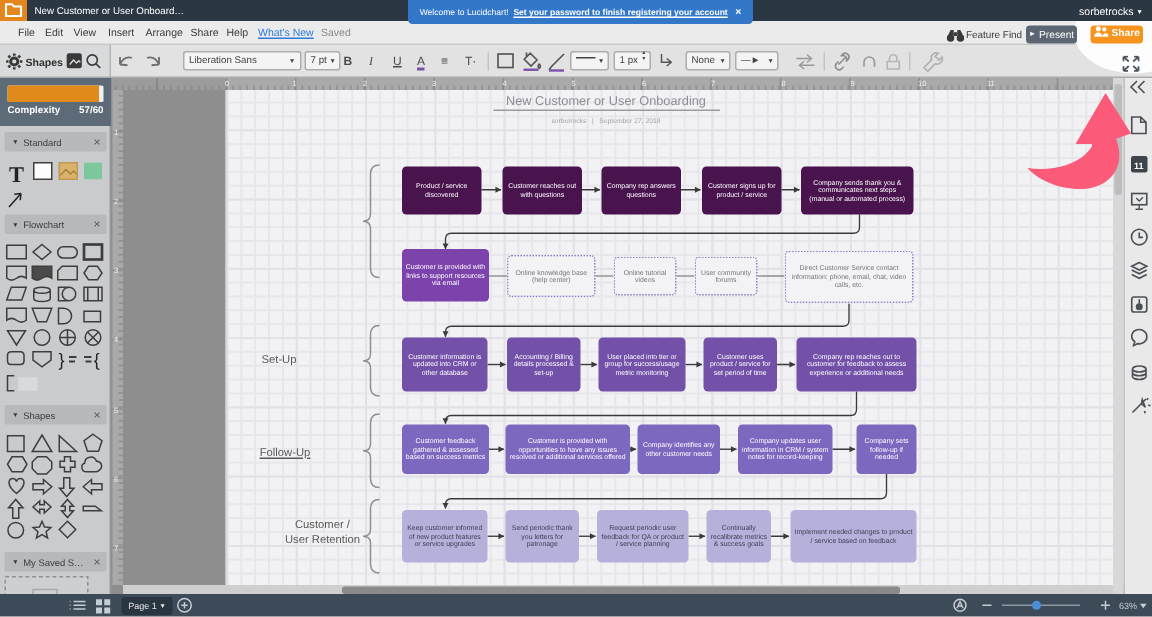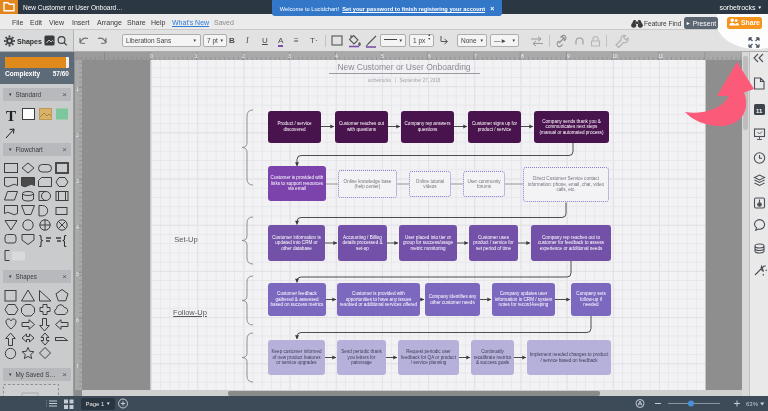--- a/index.html
+++ b/index.html
@@ -34,21 +34,21 @@
   #complex{left:0;top:0;width:74px;height:32px;background:#5D6B79;}
   .chip{position:absolute;left:3px;width:68px;height:13px;background:#B7B9BD;border-radius:1px;font-size:6.3px;color:#3A3A3A;line-height:14px;}
   .chip .cx{position:absolute;right:4px;top:0;font-size:8px;color:#555;}
   .chip .arr{margin-left:5px;margin-right:3px;font-size:4.5px;vertical-align:1px;}
 
   
   #hruler{left:75px;top:52px;width:667px;height:8px;background:#A9A9A9;z-index:0;} #hrdark{position:absolute;left:0;top:0;width:75px;height:8px;background:#9B9B9B;}
   #vruler{left:75px;top:60px;width:7px;height:330px;background:#A9A9A9;z-index:0;}
   .rnum{position:absolute;color:#F2F2F2;font-size:5px;}
   #canvasbg{left:82px;top:60px;width:660px;height:330px;background:#8E8E8E;}
-  #page{left:150px;top:59px;width:556px;height:331px;
+  #page{left:150px;top:59px;width:600px;height:331px;
     background-color:#F2F2F4;
     background-image:
       linear-gradient(#E1E1E7 1px, transparent 1px),
       linear-gradient(90deg,#E1E1E7 1px, transparent 1px),
       linear-gradient(#E7E7EB 1px, transparent 1px),
       linear-gradient(90deg,#E7E7EB 1px, transparent 1px);
     background-size:46.2px 46.2px,46.2px 46.2px,9.24px 9.24px,9.24px 9.24px;
     background-position:0 27.2px,0 0,0 8.7px,0 0;
     border-left:1px solid #C5C5C5;border-right:1px solid #C5C5C5;
   }
@@ -137,21 +137,22 @@
 
       <g stroke="#8F8F8F" stroke-width="1" fill="none">
         <path d="M102,51 Q96,51 96,57 L96,83.5 Q96,88.5 91,88.5 Q96,88.5 96,93.5 L96,120 Q96,126 102,126"></path>
         <path d="M102,158 Q96,158 96,164 L96,177 Q96,181.5 91,181.5 Q96,181.5 96,186 L96,199 Q96,205 102,205"></path>
         <path d="M102,217 Q96,217 96,223 L96,237 Q96,241.5 91,241.5 Q96,241.5 96,246 L96,260 Q96,266 102,266"></path>
         <path d="M102,274 Q96,274 96,280 L96,294 Q96,298.5 91,298.5 Q96,298.5 96,303 L96,317 Q96,323 102,323"></path>
       </g>
     </svg>
 
     <div class="rowlabel" style="left:0px;top:176px;width:70px;">Set-Up</div>
-    <div class="rowlabel" style="left:4px;top:249px;width:70px;text-decoration:underline;">Follow-Up</div>
+    <div class="rowlabel" style="left:4px;top:238px;width:70px;text-decoration:underline;">Follow-Up</div>
+    <div class="rowlabel" style="left:29px;top:286px;width:70px;">Customer /<br>User Retention</div>
 
     <div class="bx r1" style="left:117px;top:51.5px;width:53px;height:32.5px;">Product / service discovered</div>
     <div class="bx r1" style="left:184px;top:51.5px;width:53px;height:32.5px;">Customer reaches out with questions</div>
     <div class="bx r1" style="left:250px;top:51.5px;width:53px;height:32.5px;">Company rep answers questions</div>
     <div class="bx r1" style="left:317px;top:51.5px;width:53px;height:32.5px;">Customer signs up for product / service</div>
     <div class="bx r1" style="left:383px;top:52px;width:75px;height:32px;">Company sends thank you &amp;<br>communicates next steps<br>(manual or automated process)</div>
 
     <div class="bx r2" style="left:117px;top:107px;width:58px;height:35px;">Customer is provided with links to support resources via email</div>
     <div class="bx rd" style="left:187px;top:111px;width:59px;height:28px;">Online knowledge base (help center)</div>
     <div class="bx rd" style="left:258px;top:112px;width:42px;height:26px;">Online tutorial videos</div>

